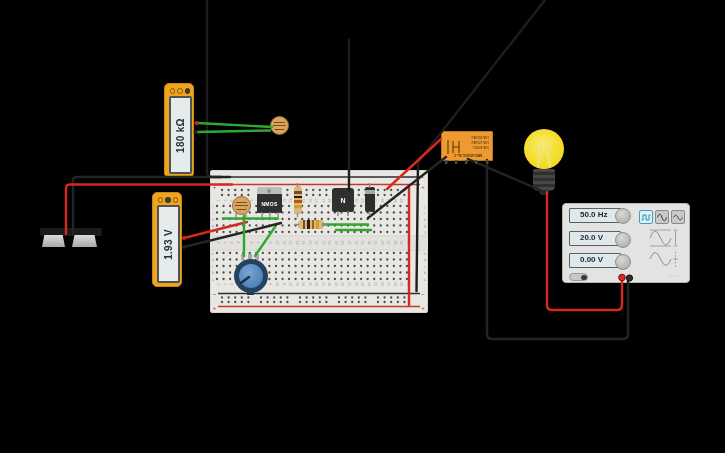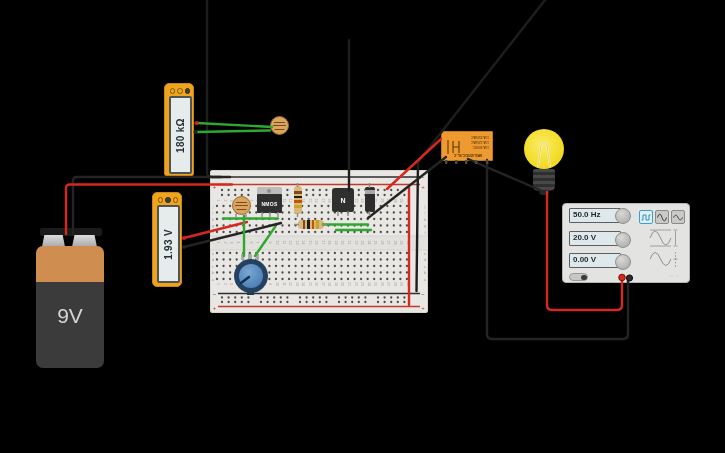--- a/index.html
+++ b/index.html
@@ -76,21 +76,21 @@
   .bulb-base{left:533px;top:169px;width:22px;height:22px;border-radius:2px 2px 5px 5px;
      background:repeating-linear-gradient(180deg,#474747 0 3px,#2f2f2f 3px 6px);}
   .bulb-tip{left:539px;top:190px;width:10px;height:5px;background:#262626;border-radius:0 0 4px 4px;}
   .bulb-glass{left:524px;top:129px;width:40px;height:40px;border-radius:50%;
      background:radial-gradient(circle at 45% 40%,#f8ec6a 0%,#f4dd2b 55%,#eccf1d 100%);}
 
   
   .fgen{left:562px;top:203px;width:128px;height:80px;background:#e3e3e1;border:1px solid #b5b5b3;
         border-radius:4px;box-sizing:border-box;}
   .fg-disp{left:6px;width:52px;height:15px;background:#dfe9ec;border:1.5px solid #5a5f63;border-radius:1px;
-           box-sizing:border-box;font-size:8px;font-weight:bold;color:#1c262b;line-height:12px;padding-left:3px;}
+           box-sizing:border-box;font-size:8px;font-weight:bold;color:#1c262b;line-height:12px;padding-left:10px;}
   .fg-knob{left:52px;width:16px;height:16px;border-radius:50%;border:1px solid #90908e;box-sizing:border-box;
            background:radial-gradient(circle at 38% 32%,#d9d9d7,#b5b5b3 70%,#a8a8a6);}
   .wave-btn{top:6px;width:14px;height:14px;border:1.2px solid #8a8a88;background:#c9c9c7;border-radius:2px;
             box-sizing:border-box;display:flex;align-items:center;justify-content:center;}
   .wave-btn svg{stroke:#3a3a3a;fill:none;stroke-width:1;}
   .wave-btn.sel{background:#ddf0f8;border-color:#3f9ec4;}
   .wave-btn.sel svg{stroke:#2e8fb9;}
   .fg-diag{stroke:#8f8f8f;fill:none;}
   .fg-toggle{left:6px;top:69px;width:19px;height:8px;border-radius:4px;background:#c7c7c5;border:1px solid #9a9a98;box-sizing:border-box;}
   .fg-toggle .knob{position:absolute;right:0.5px;top:0.5px;width:5.5px;height:5.5px;border-radius:50%;background:#3a3a3a;}
@@ -100,24 +100,20 @@
   .wire{fill:none;stroke-width:2.4;stroke-linecap:round;stroke-linejoin:round;}
 </style>
 </head>
 <body>
 
 <div class="stage" style="--wred: #d6281e; --wgrn: #2fa82f; --wblk: #242424; --wfaint: #1e1e1e;">
 
   <div class="abs bat-cap"></div>
   <div class="abs bat-term t1"></div>
   <div class="abs bat-term t2"></div>
-  <div class="abs bat-body">
-    <div class="abs bat-band"></div>
-    <div class="abs bat-label">9V</div>
-  </div>
 
   <div id="meter1" class="abs meter">
     <div class="abs btnrow">
         <div class="mode-dot"></div>
         <div class="mode-dot"></div>
         <div class="mode-dot sel"></div>
       </div>
     <div class="abs lcd">
       <span>180 kΩ</span>
     </div>

